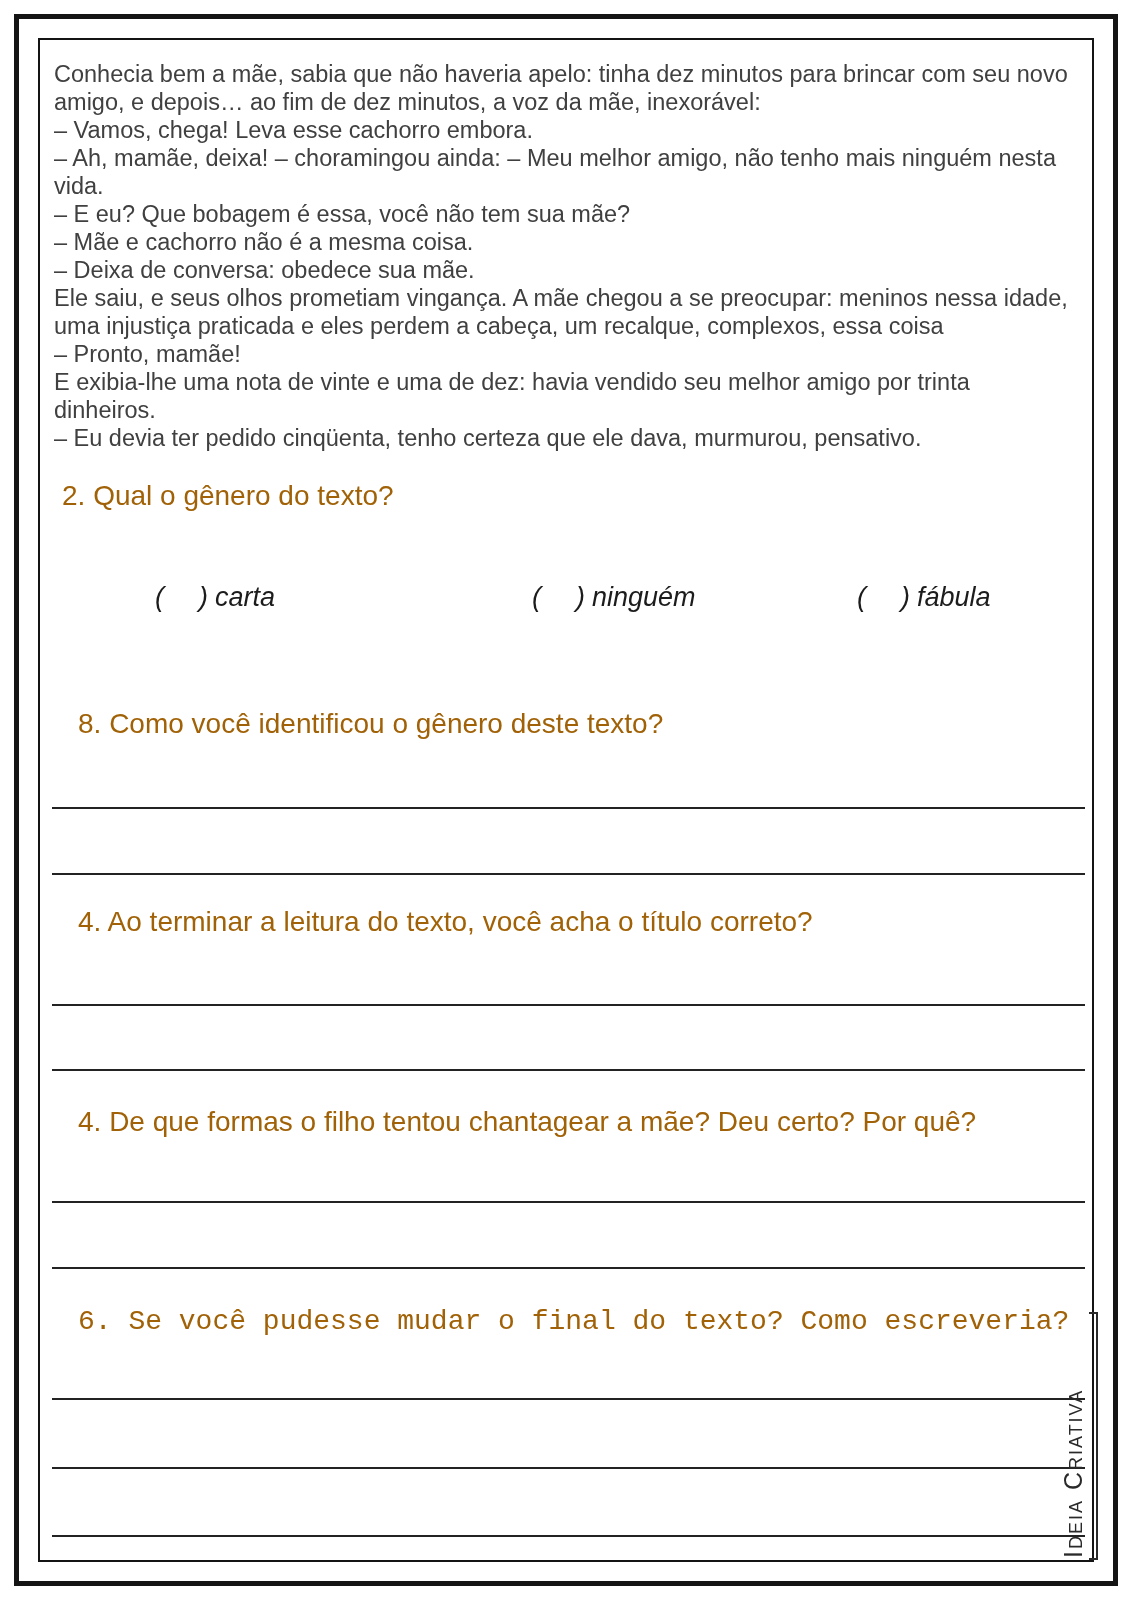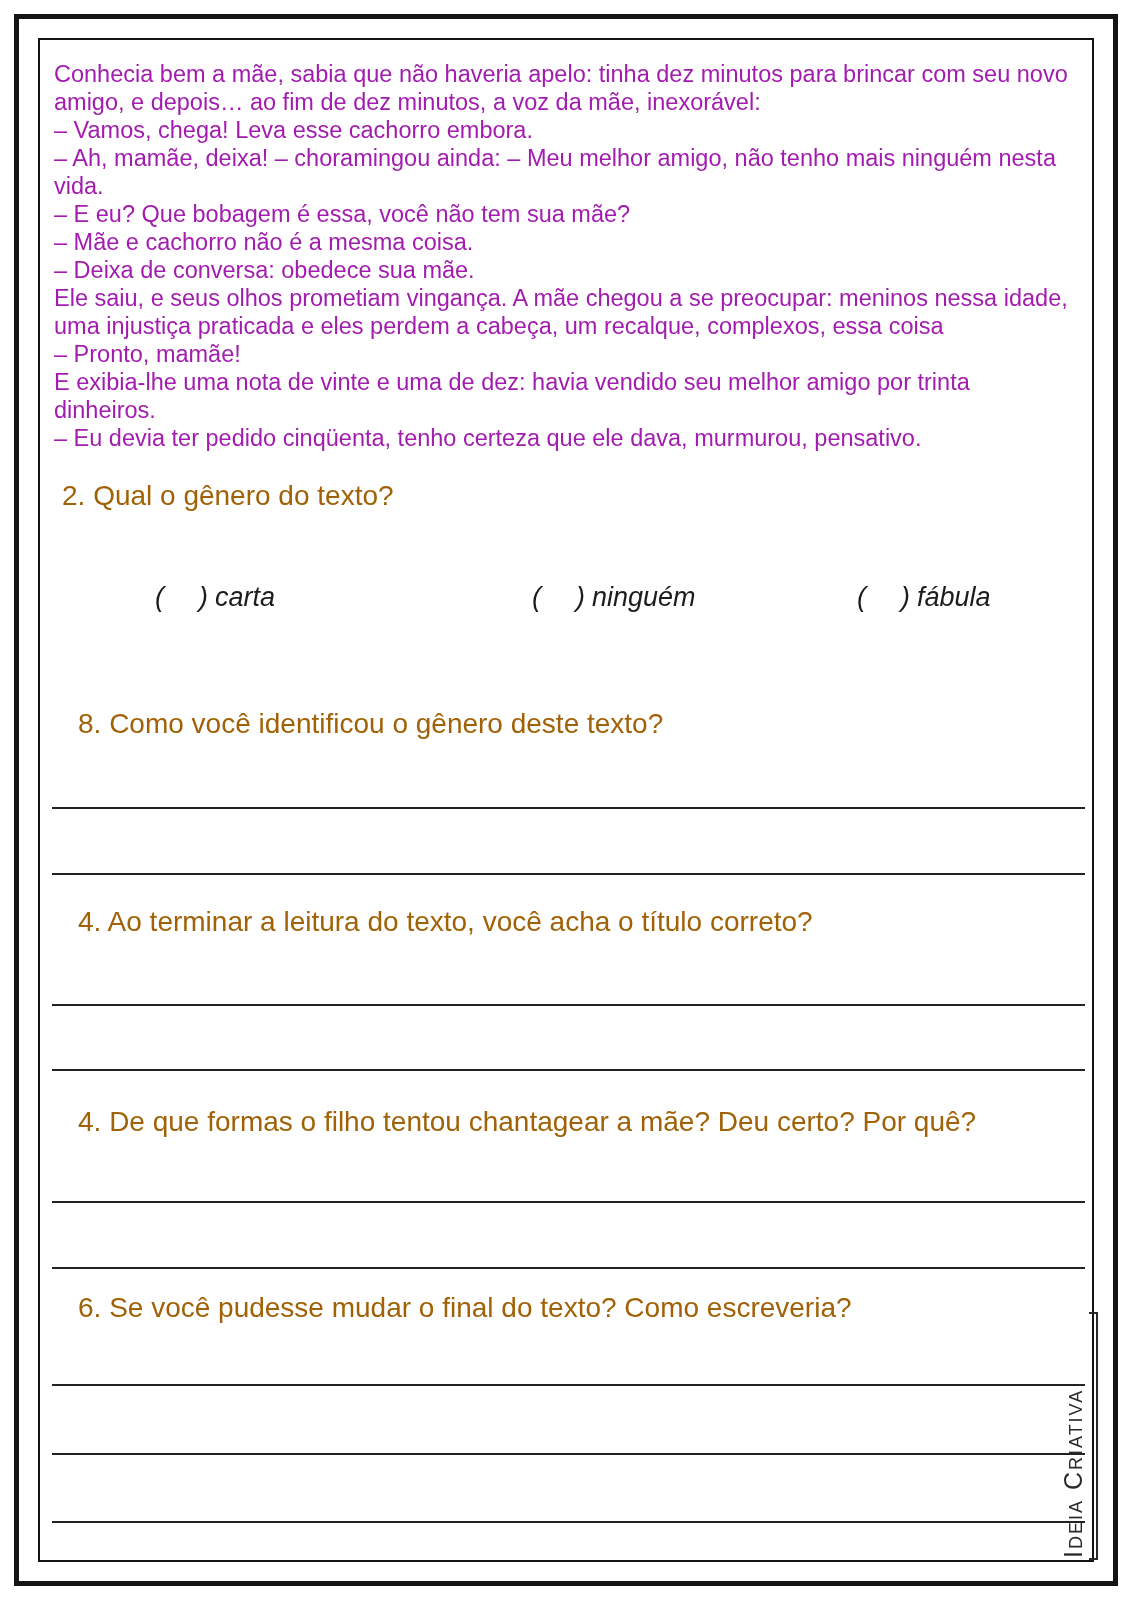--- a/index.html
+++ b/index.html
@@ -33,32 +33,32 @@
     left: 52px;
     top: 52px;
     width: 1033px;
   }
   .passage {
     margin: 8px 0 0 2px;
     width: 1014px;
     font-size: 23.5px;
     line-height: 28px;
     white-space: pre-line;
-    color: #a21caf;
+    color: #404040;
   }
   .question-label {
     font-size: 28px;
     line-height: 33px;
     color: #a16207;
   }
   .q2-label   { margin: 27px 0 0 10px; }
   .q3-label   { margin: 62px 0 0 26px; }
   .q4-label   { margin: 30px 0 0 26px; }
   .q5-label   { margin: 34px 0 0 26px; }
-  .q6-label   { margin: 22px 0 0 26px; }
+  .q6-label   { margin: 36px 0 0 26px; font-family: Liberation Mono, monospace; }
   .options-row {
     margin: 37px 0 0 58px;
     font-size: 27px;
     line-height: 32px;
     white-space: pre;
   }
   .option {
     display: inline-block;
     vertical-align: top;
     font-style: italic;

